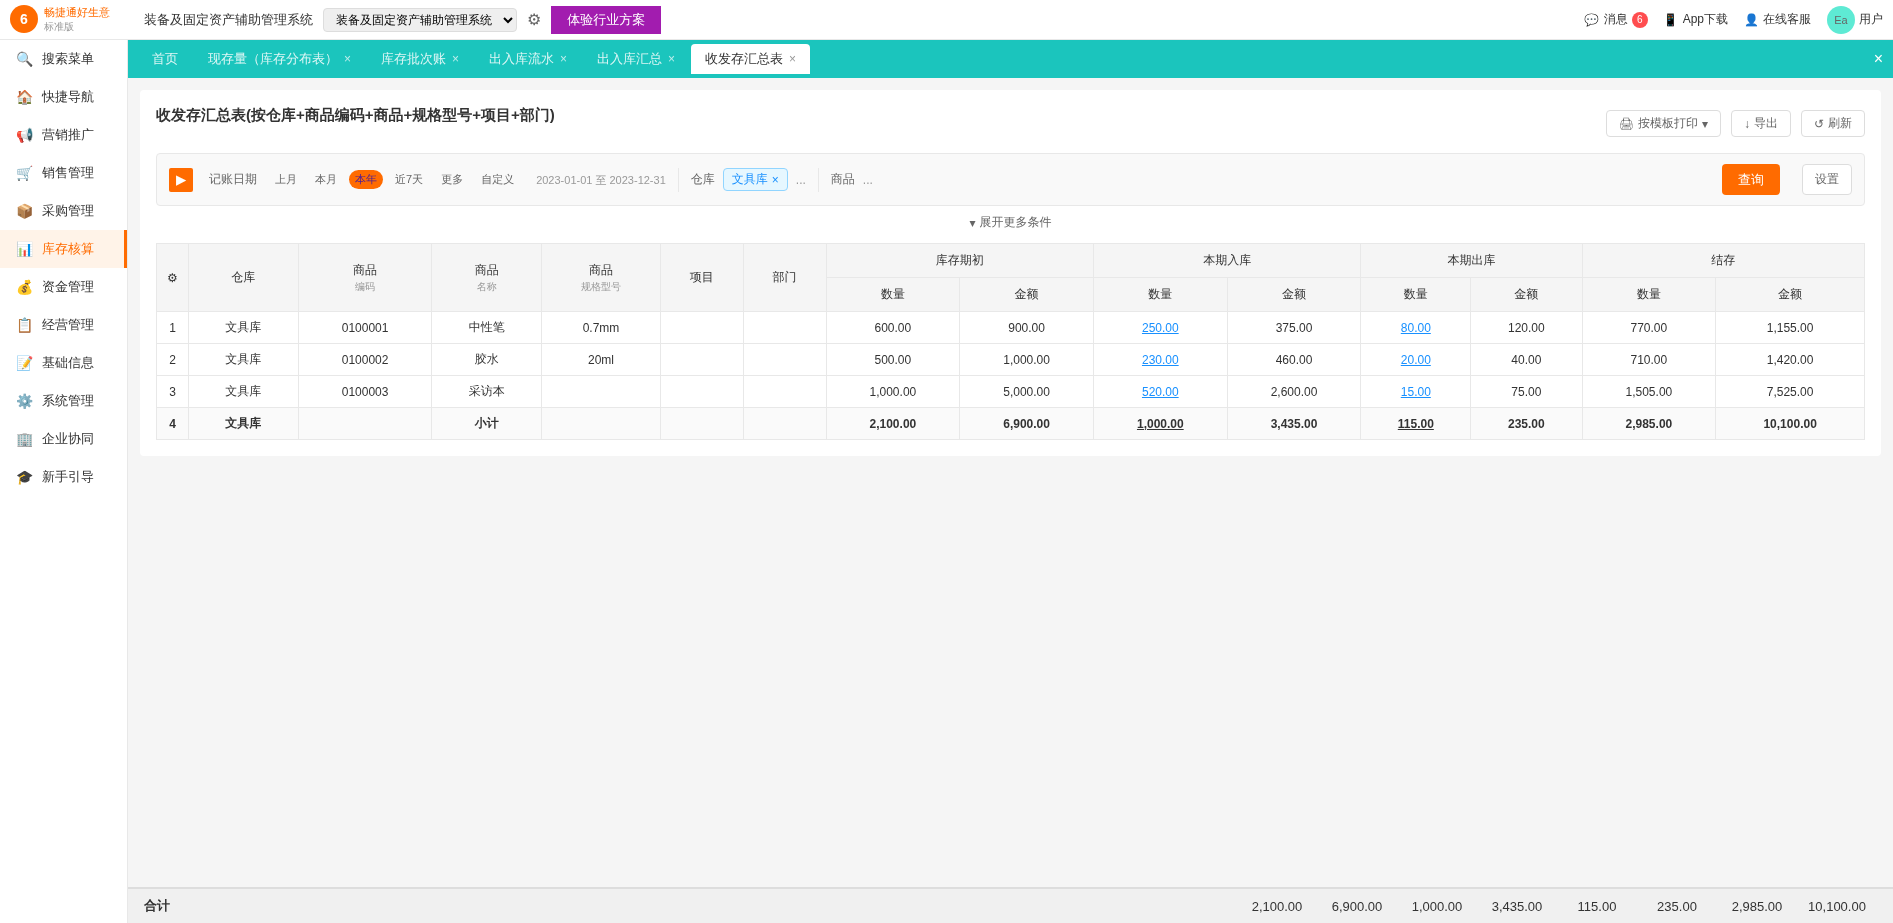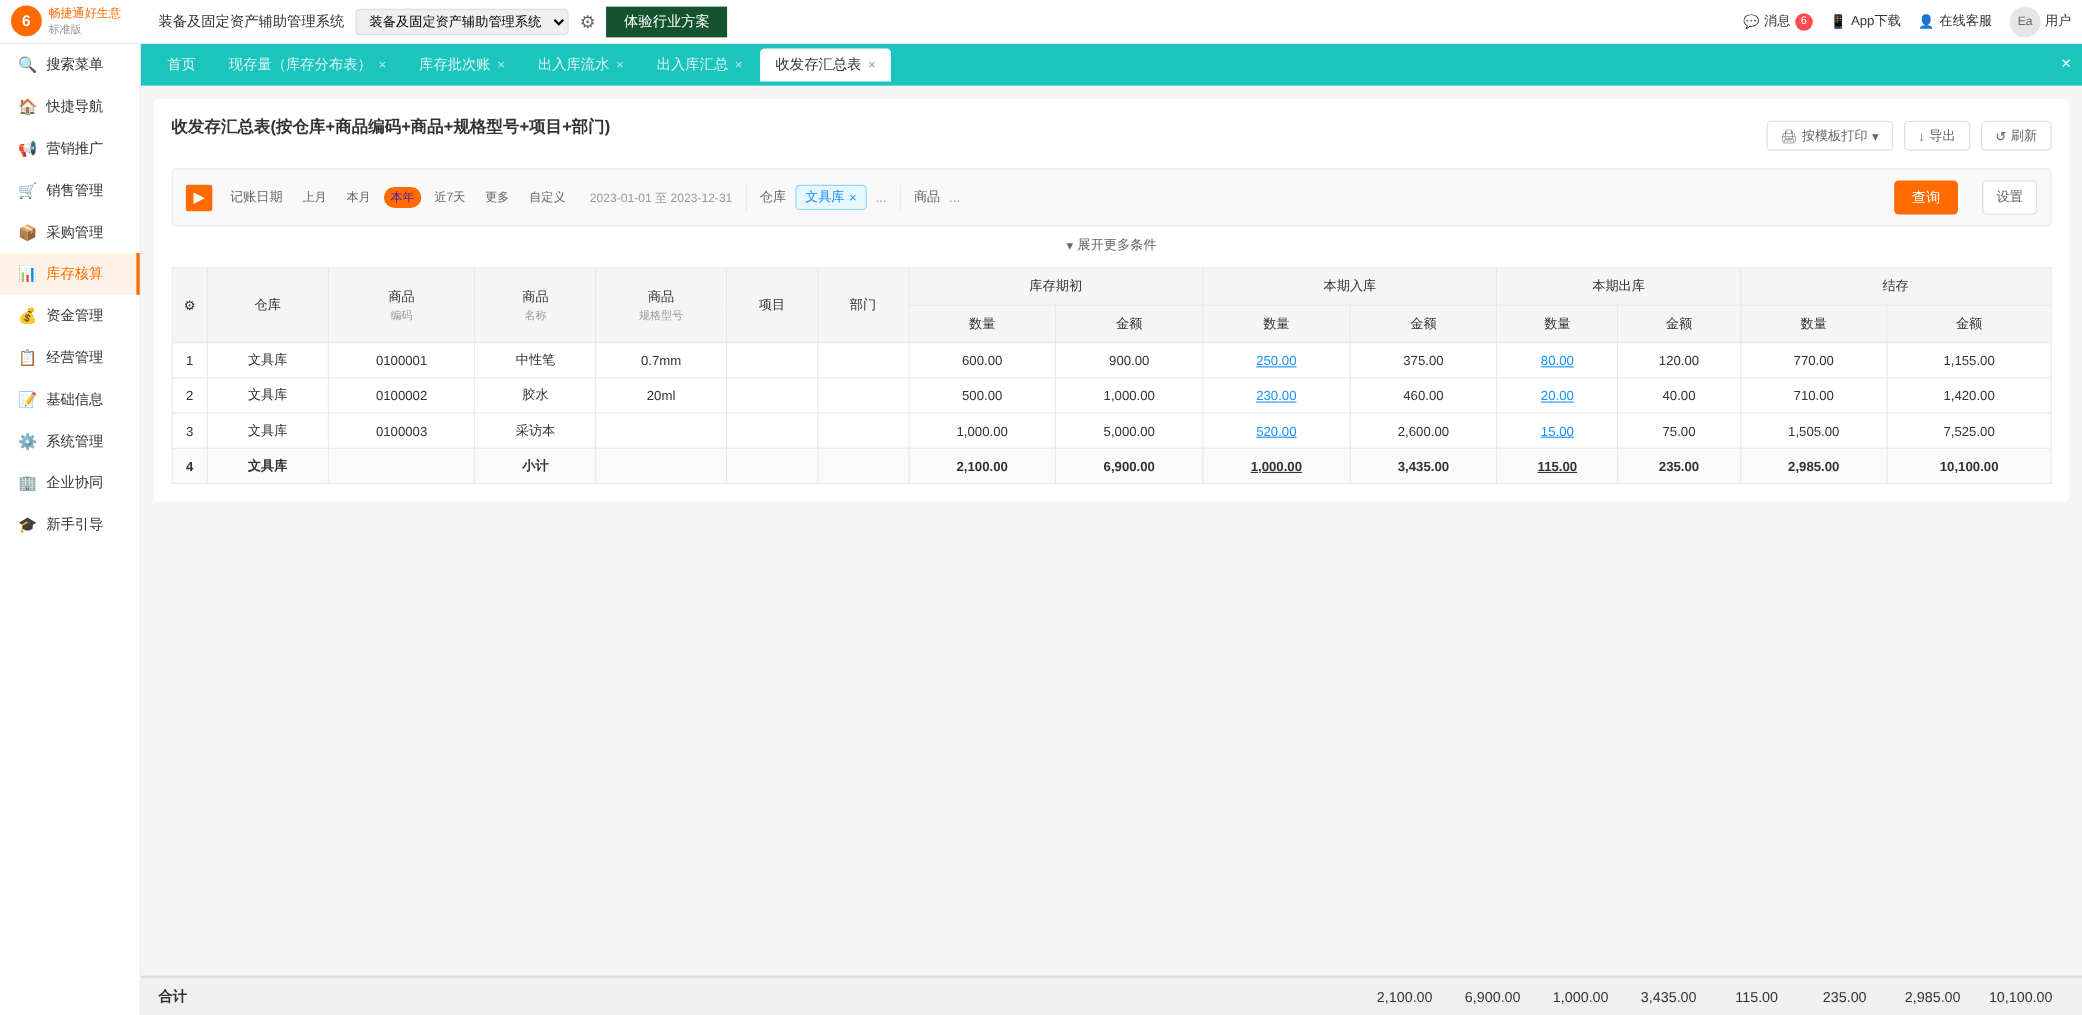--- a/index.html
+++ b/index.html
@@ -12,25 +12,25 @@
     .sidebar { width: 128px; background: #fff; border-right: 1px solid #e8e8e8; display: flex; flex-direction: column; flex-shrink: 0; }
     .content-area { flex: 1; display: flex; flex-direction: column; overflow: hidden; }
 
     
     .logo-area { display: flex; align-items: center; gap: 6px; min-width: 120px; }
     .logo-icon { width: 28px; height: 28px; background: #ff6b00; border-radius: 50%; display: flex; align-items: center; justify-content: center; color: white; font-size: 14px; font-weight: bold; }
     .logo-text { font-size: 11px; color: #ff6b00; line-height: 1.3; }
     .logo-sub { font-size: 10px; color: #999; }
     .top-bar-select { border: 1px solid #ddd; border-radius: 4px; padding: 3px 8px; font-size: 12px; }
     .settings-btn { background: none; border: none; cursor: pointer; color: #666; font-size: 16px; }
-    .experience-btn { background: #14532d; color: white; border: none; border-radius: 0; padding: 5px 16px; cursor: pointer; font-size: 13px; }
+    .experience-btn { background: #a21caf; color: white; border: none; border-radius: 0; padding: 5px 16px; cursor: pointer; font-size: 13px; }
     .top-right { display: flex; align-items: center; gap: 16px; margin-left: auto; }
     .top-right-item { display: flex; align-items: center; gap: 4px; cursor: pointer; color: #333; font-size: 12px; }
     .badge { background: #ff4d4f; color: white; border-radius: 50%; width: 16px; height: 16px; font-size: 10px; display: flex; align-items: center; justify-content: center; }
-    .user-avatar { width: 28px; height: 28px; background: #e5e5e5; border-radius: 50%; display: flex; align-items: center; justify-content: center; font-size: 11px; color: #666; }
+    .user-avatar { width: 28px; height: 28px; background: #5eead4; border-radius: 50%; display: flex; align-items: center; justify-content: center; font-size: 11px; color: #666; }
 
     
     .sidebar-item { display: flex; align-items: center; gap: 8px; padding: 10px 16px; cursor: pointer; color: #333; font-size: 13px; transition: background 0.2s; }
     .sidebar-item.active { background: #fff3e8; color: #ff6b00; border-right: 3px solid #ff6b00; }
     .sidebar-icon { width: 18px; height: 18px; display: flex; align-items: center; justify-content: center; font-size: 14px; }
 
     
     .tab-bar { display: flex; align-items: center; background: #1bc5bd; padding: 0 10px; height: 38px; gap: 2px; }
     .tab-item { display: flex; align-items: center; padding: 6px 14px; border-radius: 4px 4px 0 0; cursor: pointer; font-size: 13px; color: rgba(255,255,255,0.85); gap: 6px; }
     .tab-item.active { background: #fff; color: #333; }

